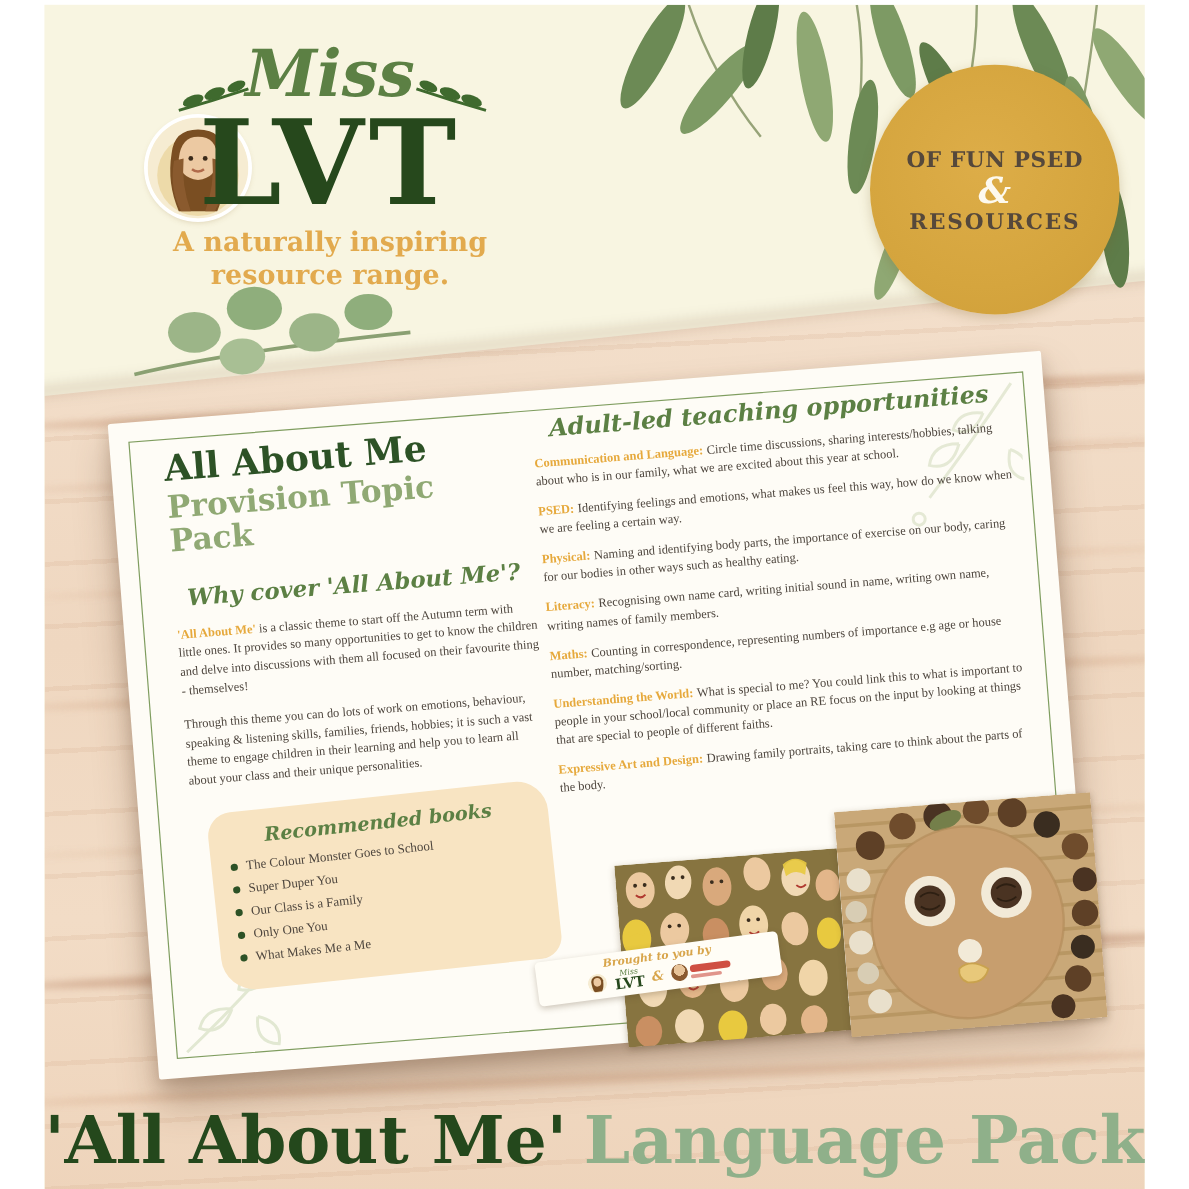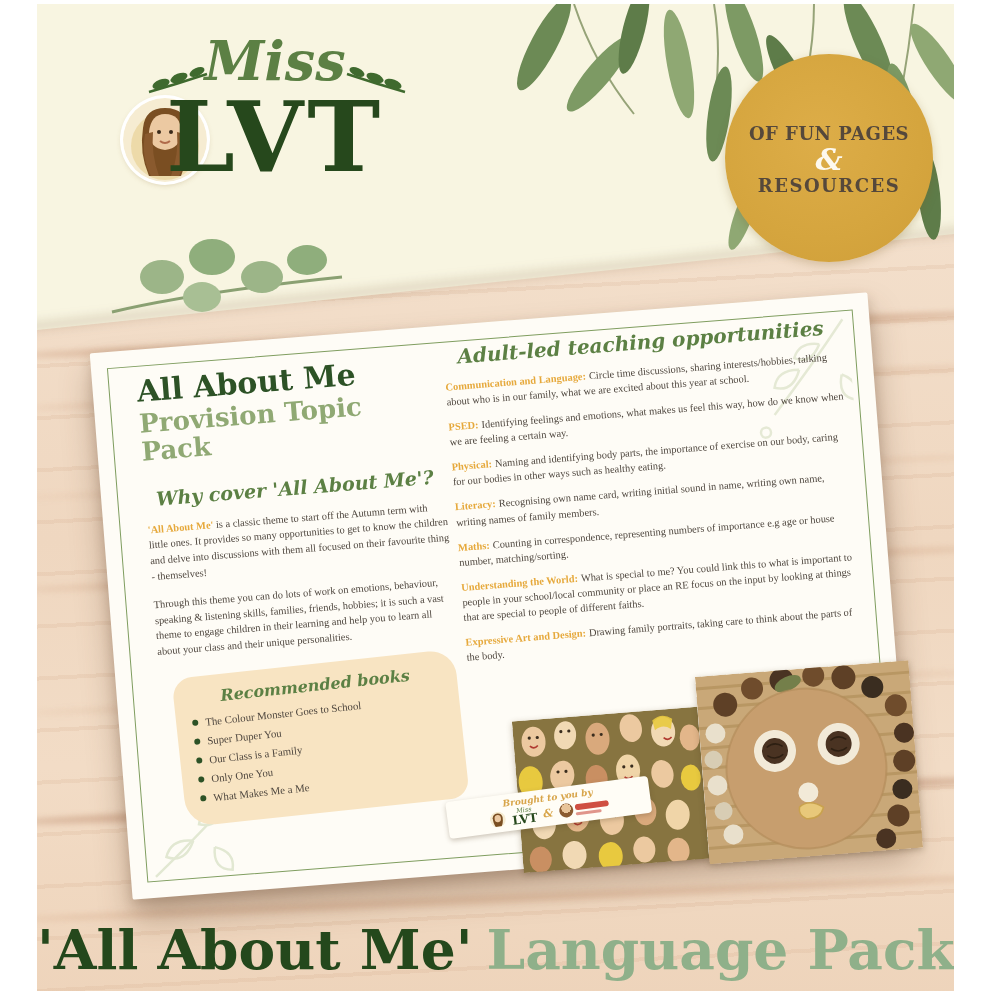--- a/index.html
+++ b/index.html
@@ -179,24 +179,28 @@
           <path d="M20,30 Q22,10 42,10 Q64,10 64,32 Q66,60 58,78 L26,78 Q16,55 20,30 Z" fill="#7a4e22"></path>
           <path d="M26,34 Q28,16 42,16 Q58,16 58,34 Q58,50 42,52 Q26,50 26,34 Z" fill="#ecc9a2"></path>
           <path d="M22,36 Q18,60 28,78 L36,78 Q28,56 30,34 Z" fill="#8a5a2e"></path>
           <path d="M62,36 Q66,60 56,78 L48,78 Q56,56 54,34 Z" fill="#8a5a2e"></path>
           <circle cx="36" cy="34" r="2" fill="#3a2a1a"></circle>
             <circle cx="48" cy="34" r="2" fill="#3a2a1a"></circle>
           <path d="M37,43 Q42,47 47,43" stroke="#b06a4a" stroke-width="2" fill="none"></path>
         </svg>
       </div>
       <div class="lvt">LVT</div>
+      <div class="tagline">
+        <span>A naturally inspiring</span><br>
+        <span>resource range.</span>
+      </div>
     </div>
 
     <div class="badge">
-      <div class="b2">OF FUN PAGES</div>
+      <div class="b2">OF FUN PSED</div>
       <div class="bamp">&amp;</div>
       <div class="b3">RESOURCES</div>
     </div>
 
     <div class="paper">
       <div class="paper-frame"></div>
 
       <svg class="art art-tr" width="150" height="150" viewBox="0 0 150 150">
         <g stroke="#e3e8d2" stroke-width="2.5" fill="none">
           <path d="M145,5 Q110,50 70,95"></path>

